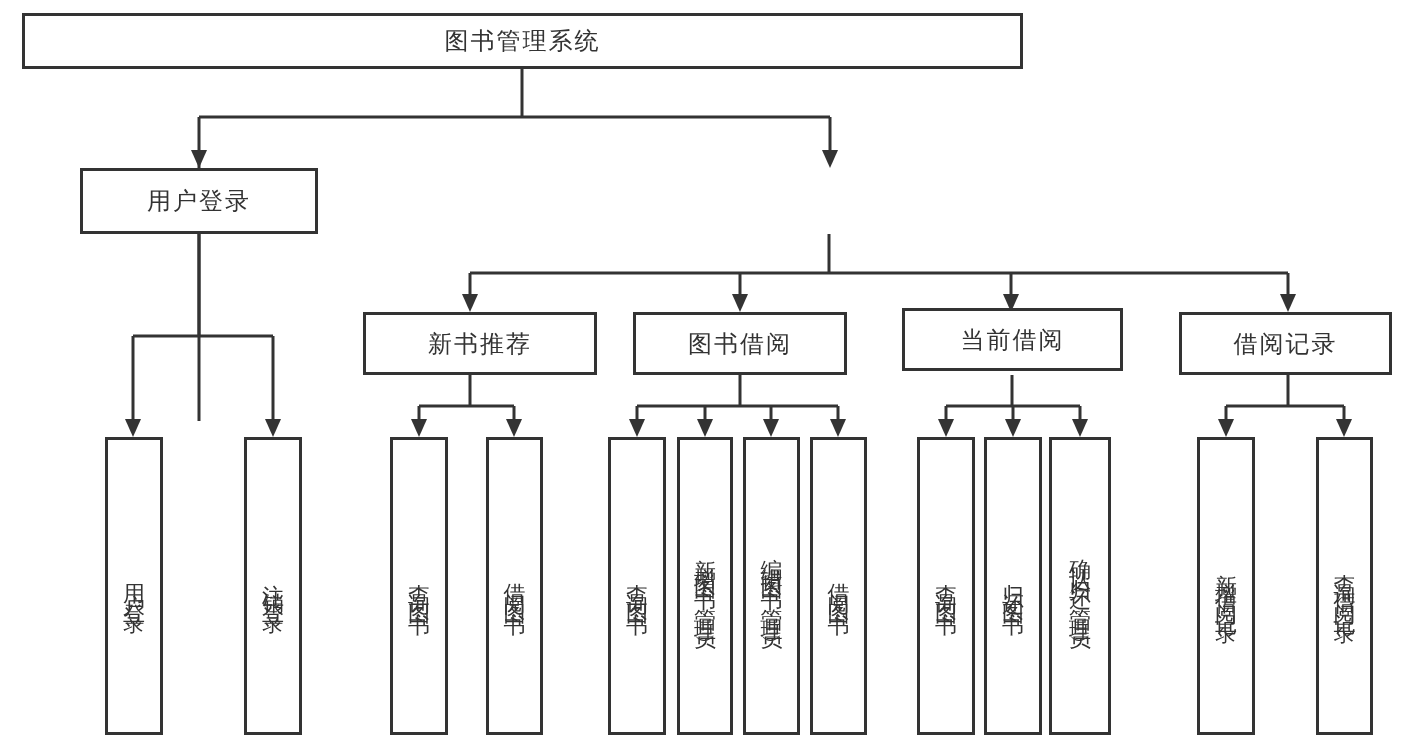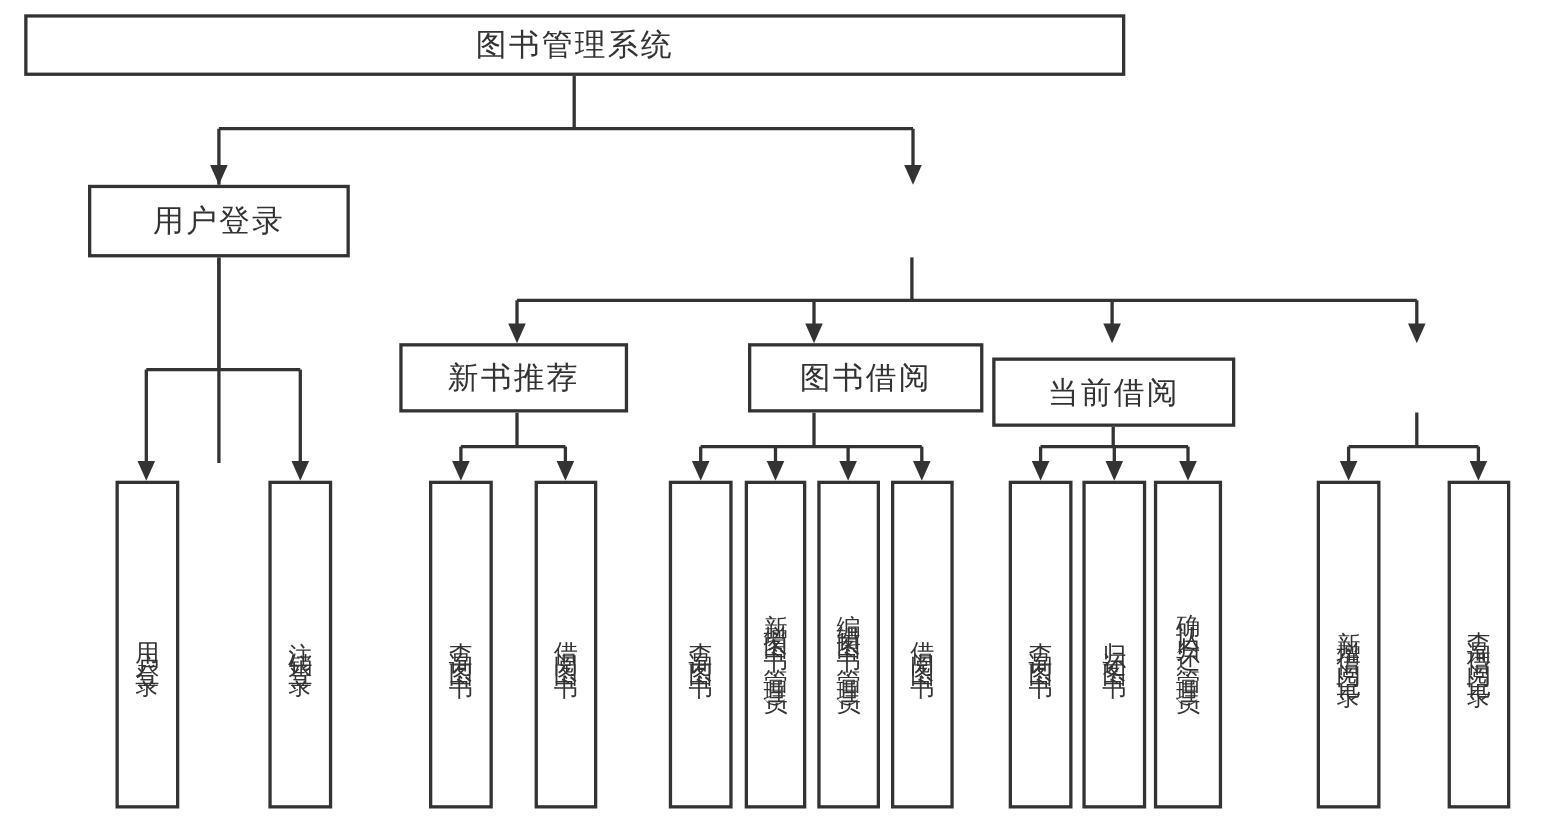--- a/index.html
+++ b/index.html
@@ -37,21 +37,21 @@
     box-sizing: border-box;
     border: 3px solid #333333;
     background: #ffffff;
     color: #333333;
     display: flex;
     align-items: center;
     justify-content: center;
     z-index: 2;
   }
   .h-box {
-    font-size: 28px;
+    font-size: 24px;
     letter-spacing: 2px;
     text-align: left;
     white-space: nowrap;
   }
   .v-box {
     font-size: 22px;
   }
   .v-box .vtext {
     writing-mode: vertical-rl;
     text-orientation: mixed;
@@ -148,23 +148,24 @@
       <polygon points="1218,419 1234,419 1226,437"></polygon>
       <path d="M1344,406 V421"></path>
       <polygon points="1336,419 1352,419 1344,437"></polygon>
     </g>
   </svg>
 
   <div class="box h-box" style="left:22px; top:13px; width:1001px; height:56px;">图书管理系统</div>
 
   <div class="box h-box" style="left:80px; top:168px; width:238px; height:66px;">用户登录</div>
 
-  <div class="box h-box" style="left:363px; top:312px; width:208px; height:63px;">新书推荐</div>
-  <div class="box h-box" style="left:633px; top:312px; width:214px; height:63px;margin-left:47px;">图书借阅</div>
-  <div class="box h-box" style="left:902px; top:325px; width:221px; height:63px;">当前借阅</div>
+  <div class="box h-box" style="left:363px; top:312px; width:234px; height:63px;">新书推荐</div>
+  <div class="box h-box" style="left:633px; top:312px; width:214px; height:63px;">图书借阅</div>
+  <div class="box h-box" style="left:902px; top:308px; width:221px; height:63px;">当前借阅</div>
+  <div class="box h-box" style="left:1179px; top:312px; width:213px; height:63px;">借阅记录</div>
 
   <div class="box v-box" style="left:105px; top:437px; width:58px; height:298px;">
     <span class="vtext">用户登录</span>
   </div>
   <div class="box v-box" style="left:244px; top:437px; width:58px; height:298px;">
     <span class="vtext">注销登录</span>
   </div>
 
   <div class="box v-box" style="left:390px; top:437px; width:58px; height:298px;">
     <span class="vtext">查询图书</span>

